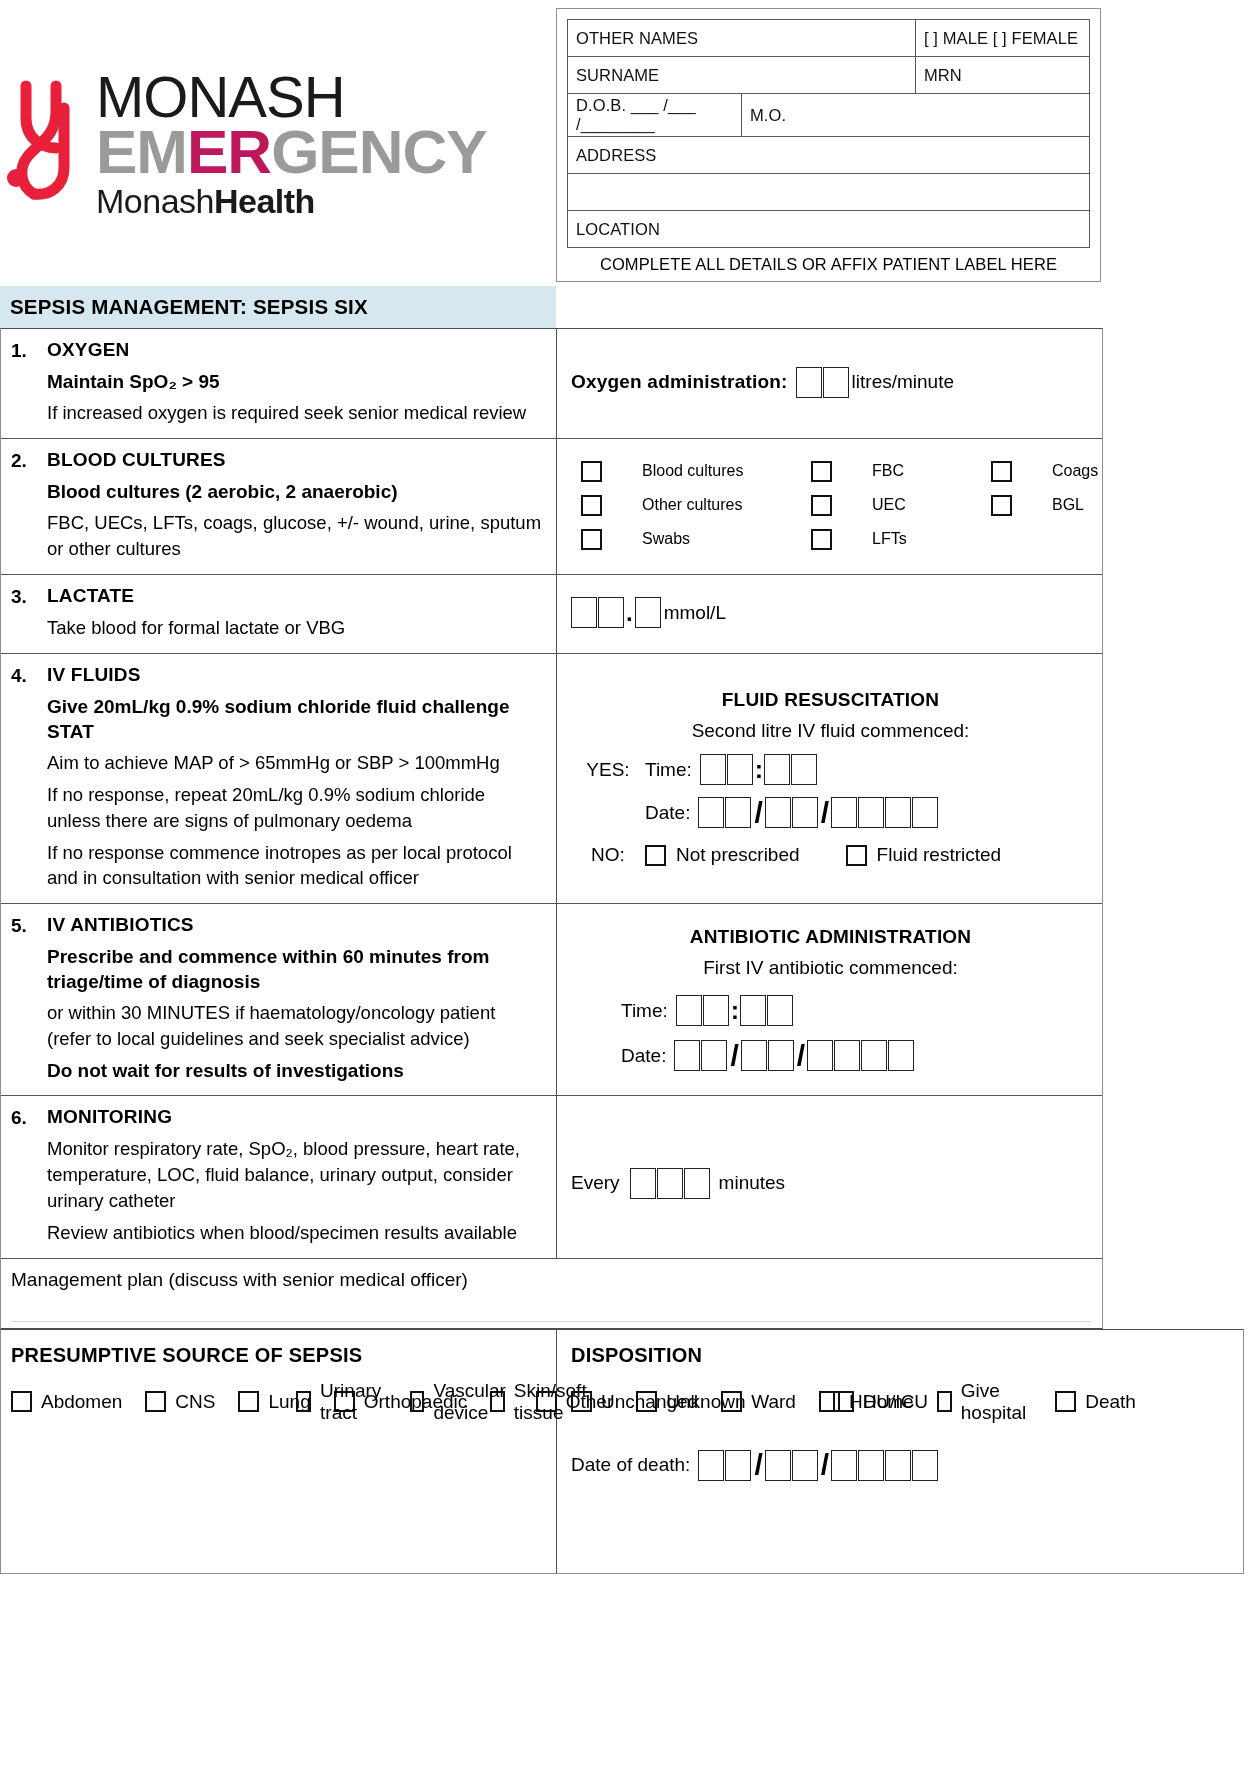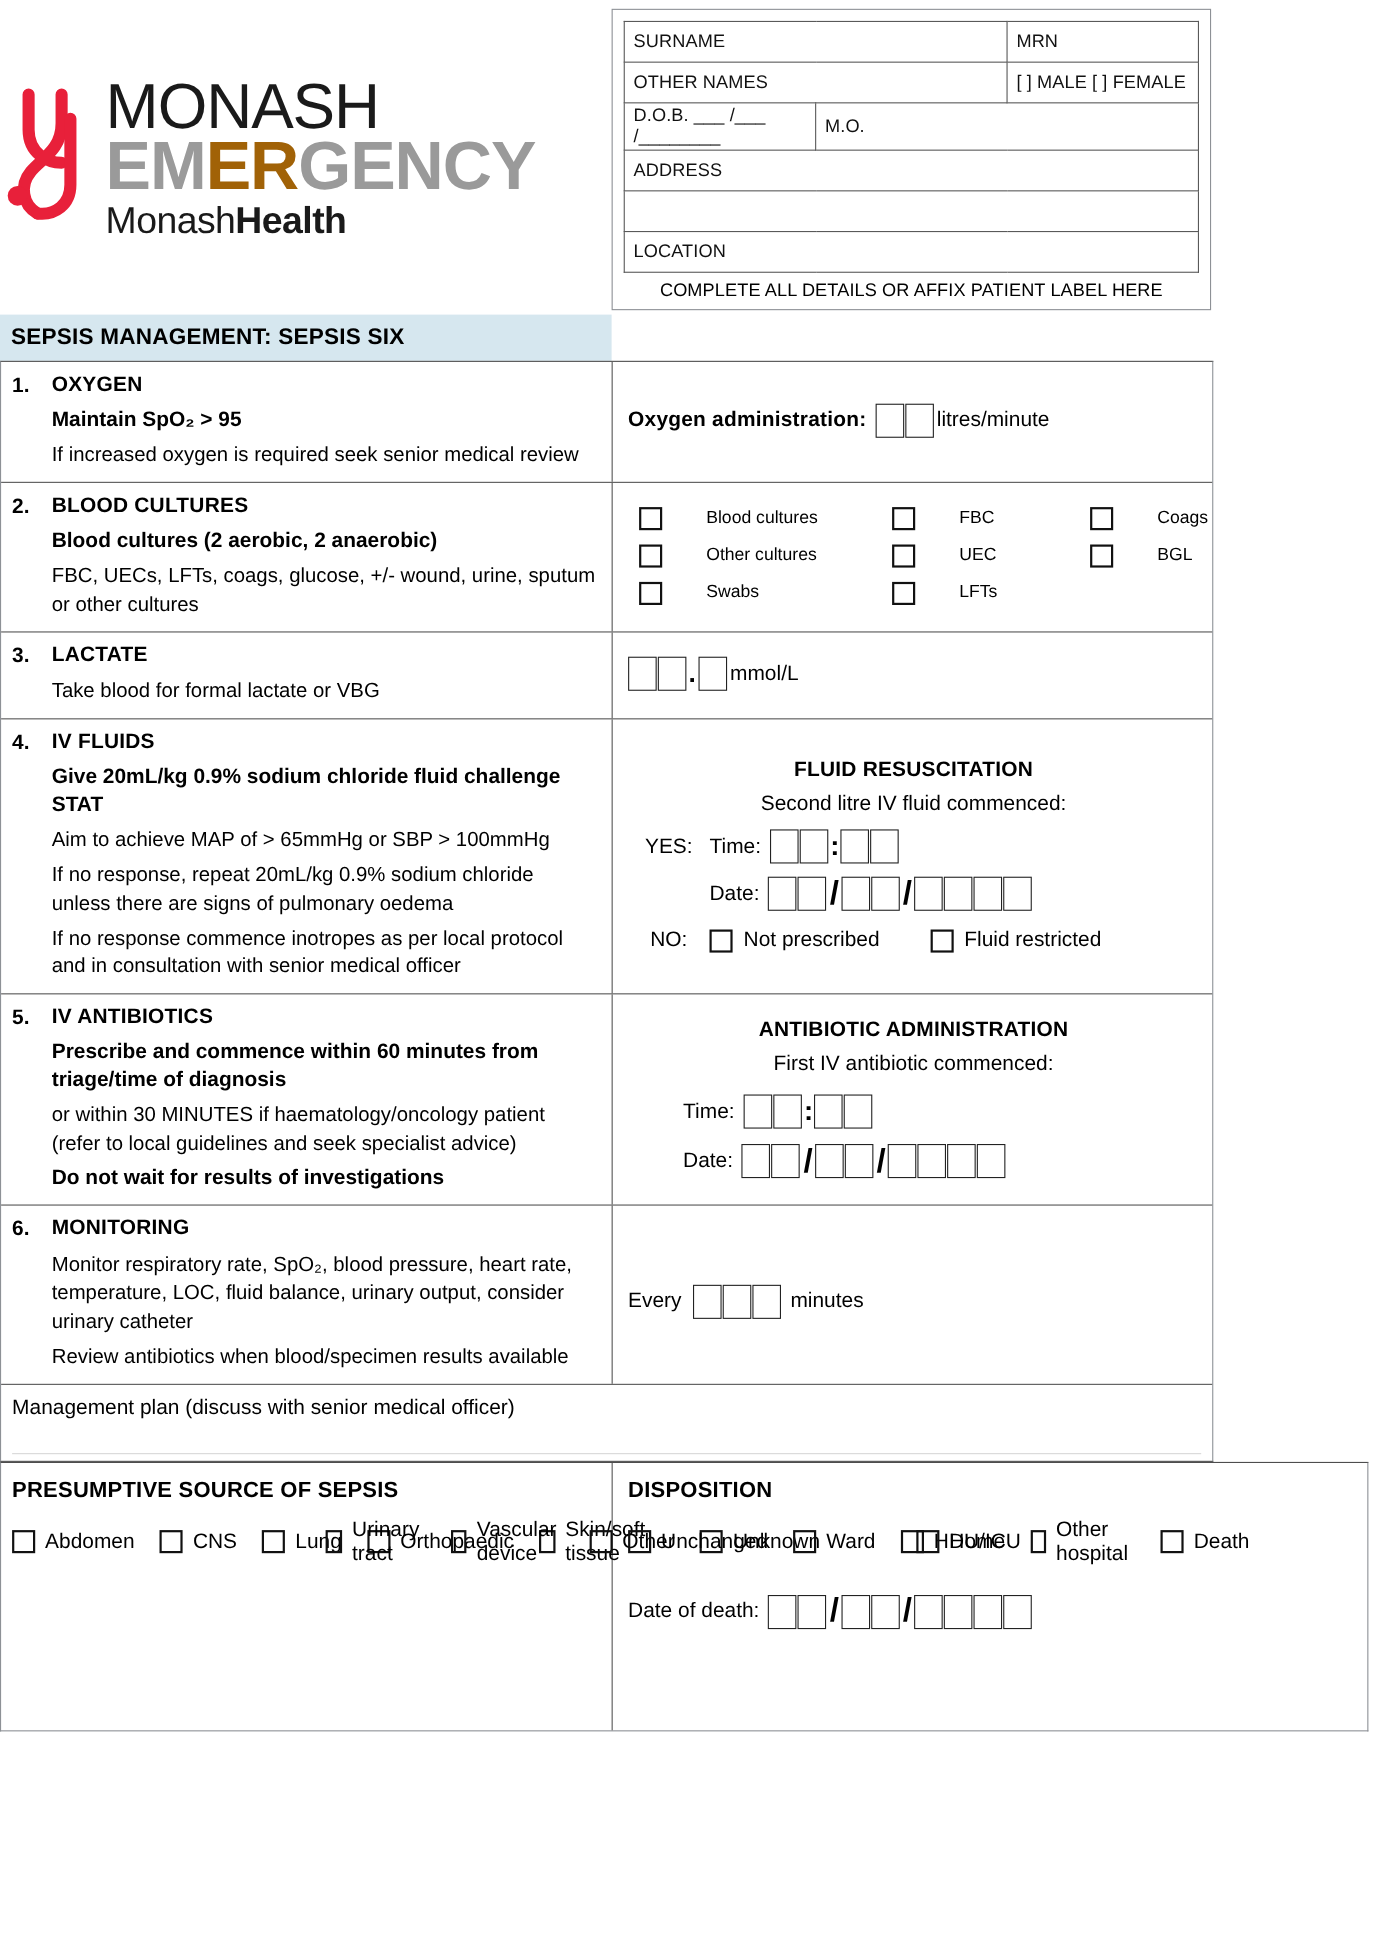--- a/index.html
+++ b/index.html
@@ -33,21 +33,21 @@
   .logo-text{padding-top:8px;}
   .logo-l1{
     font-size:58px;line-height:0.92;letter-spacing:-1px;
     font-weight:400;color:#1a1a1a;font-family:"Liberation Sans",sans-serif;
   }
   .logo-l2{
     font-size:62px;line-height:0.95;letter-spacing:-1px;font-weight:700;
     font-family:"Liberation Sans",sans-serif;
   }
   .logo-l2 .grey{color:#9a9a9a;}
-  .logo-l2 .red{color:#a16207;}
+  .logo-l2 .red{color:#be185d;}
   .logo-l3{
     font-size:34px;line-height:1.05;margin-top:2px;letter-spacing:-0.5px;
     color:#1a1a1a;
   }
   .logo-l3 b{font-weight:700;}
 
   
   .label-col{
     width:560px;
     box-sizing:border-box;
@@ -241,26 +241,26 @@
           <div class="logo-l3"><span>Monash</span><b>Health</b></div>
         </div>
       </div>
     </div>
 
     <div class="label-col">
       <div class="label-outer">
         <table class="patient">
           <tbody>
               <tr>
+            <td colspan="2">OTHER NAMES</td>
+            <td>[ ] MALE   [ ] FEMALE</td>
+          </tr>
+          <tr>
             <td colspan="2">SURNAME</td>
             <td>MRN</td>
-          </tr>
-          <tr>
-            <td colspan="2">OTHER NAMES</td>
-            <td>[ ] MALE   [ ] FEMALE</td>
           </tr>
           <tr>
             <td>D.O.B. ___ /___ /________</td>
             <td colspan="2">M.O.</td>
           </tr>
           <tr>
             <td colspan="3">ADDRESS</td>
           </tr>
           <tr>
             <td colspan="3"></td>
@@ -533,21 +533,21 @@
               <span>HDU/ICU</span>
             </div>
         </div>
         <div class="col dis-c2">
           <div class="cbitem">
               <span class="cb"></span>
               <span>Home</span>
             </div>
           <div class="cbitem">
               <span class="cb"></span>
-              <span>Other hospital</span>
+              <span>Give hospital</span>
             </div>
           <div class="cbitem">
               <span class="cb"></span>
               <span>Death</span>
             </div>
         </div>
       </div>
       <div class="dod">
         <span class="fld-lbl">Date of death:</span>
         <span><span class="bx"></span><span class="bx"></span><span class="slash">/</span><span class="bx"></span><span class="bx"></span><span class="slash">/</span><span class="bx"></span><span class="bx"></span><span class="bx"></span><span class="bx"></span></span>

